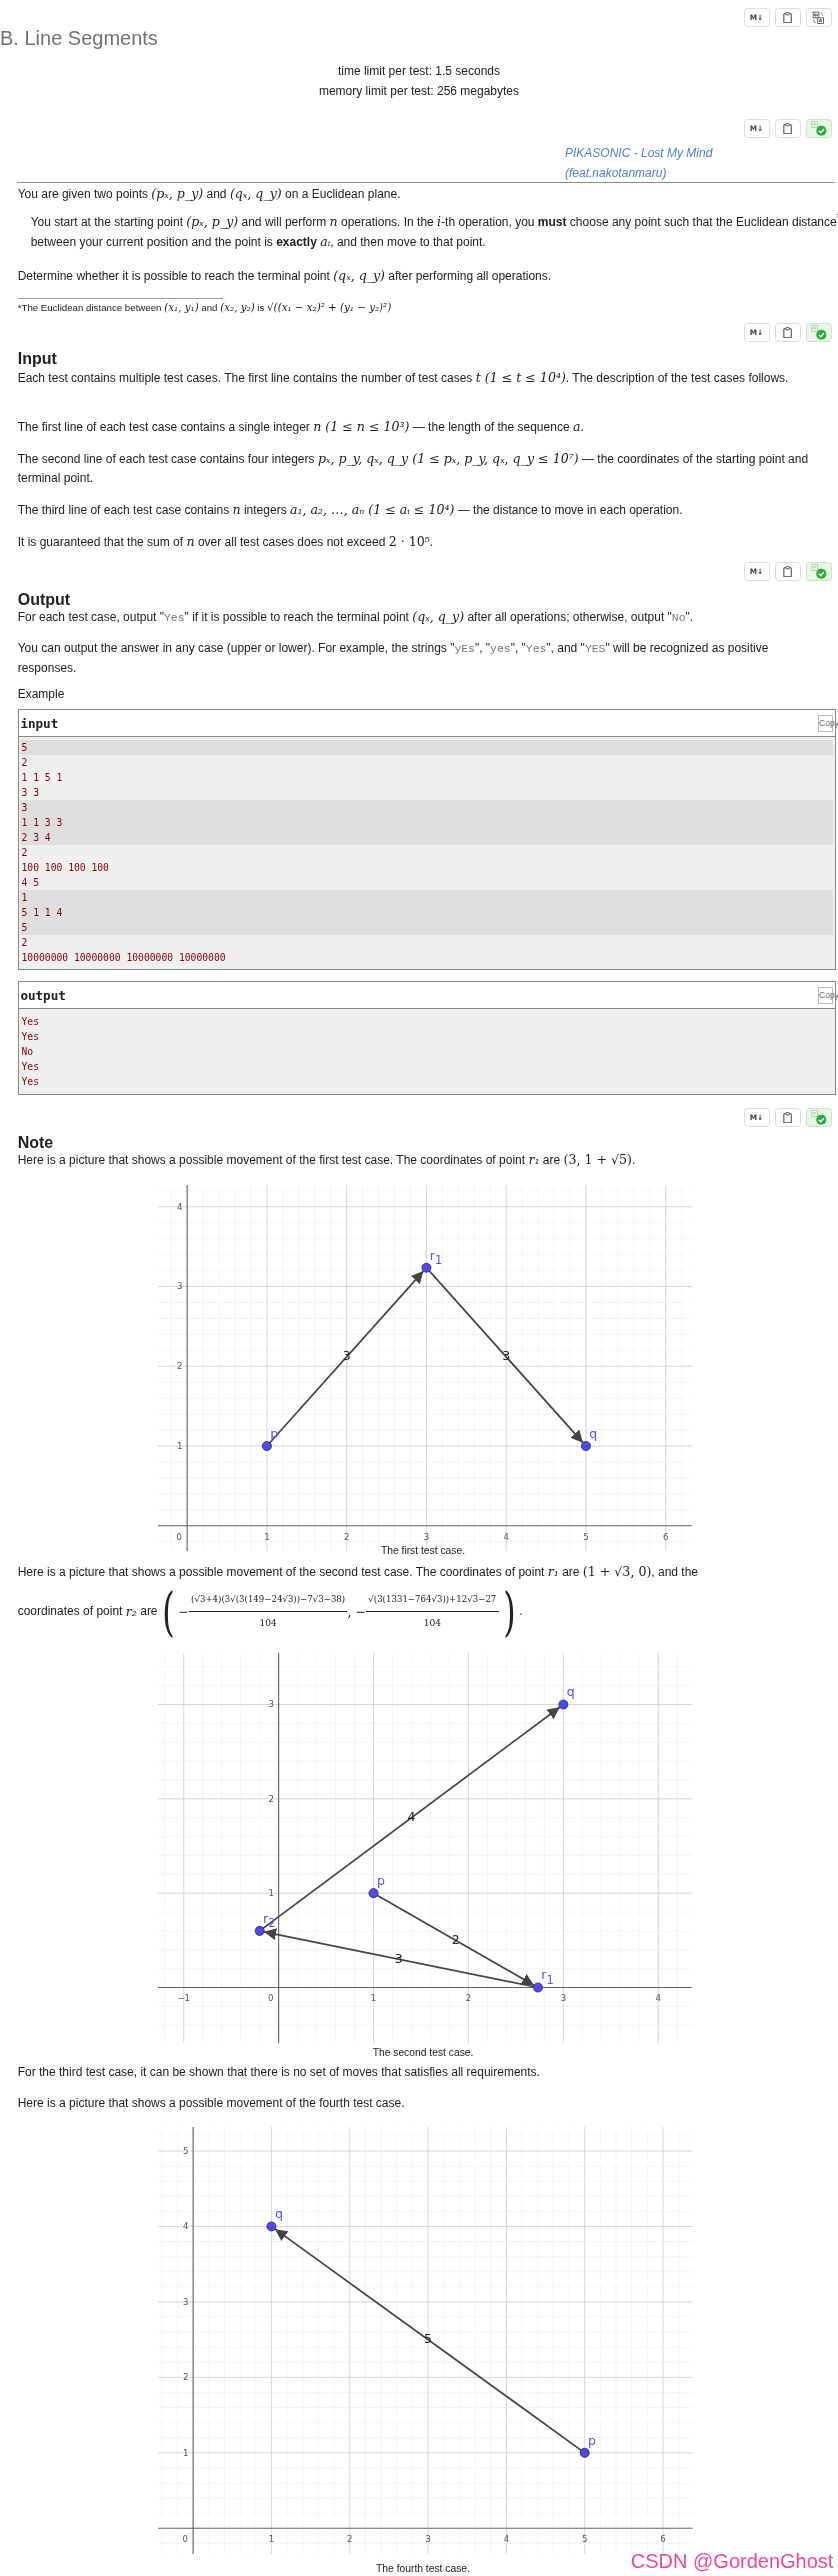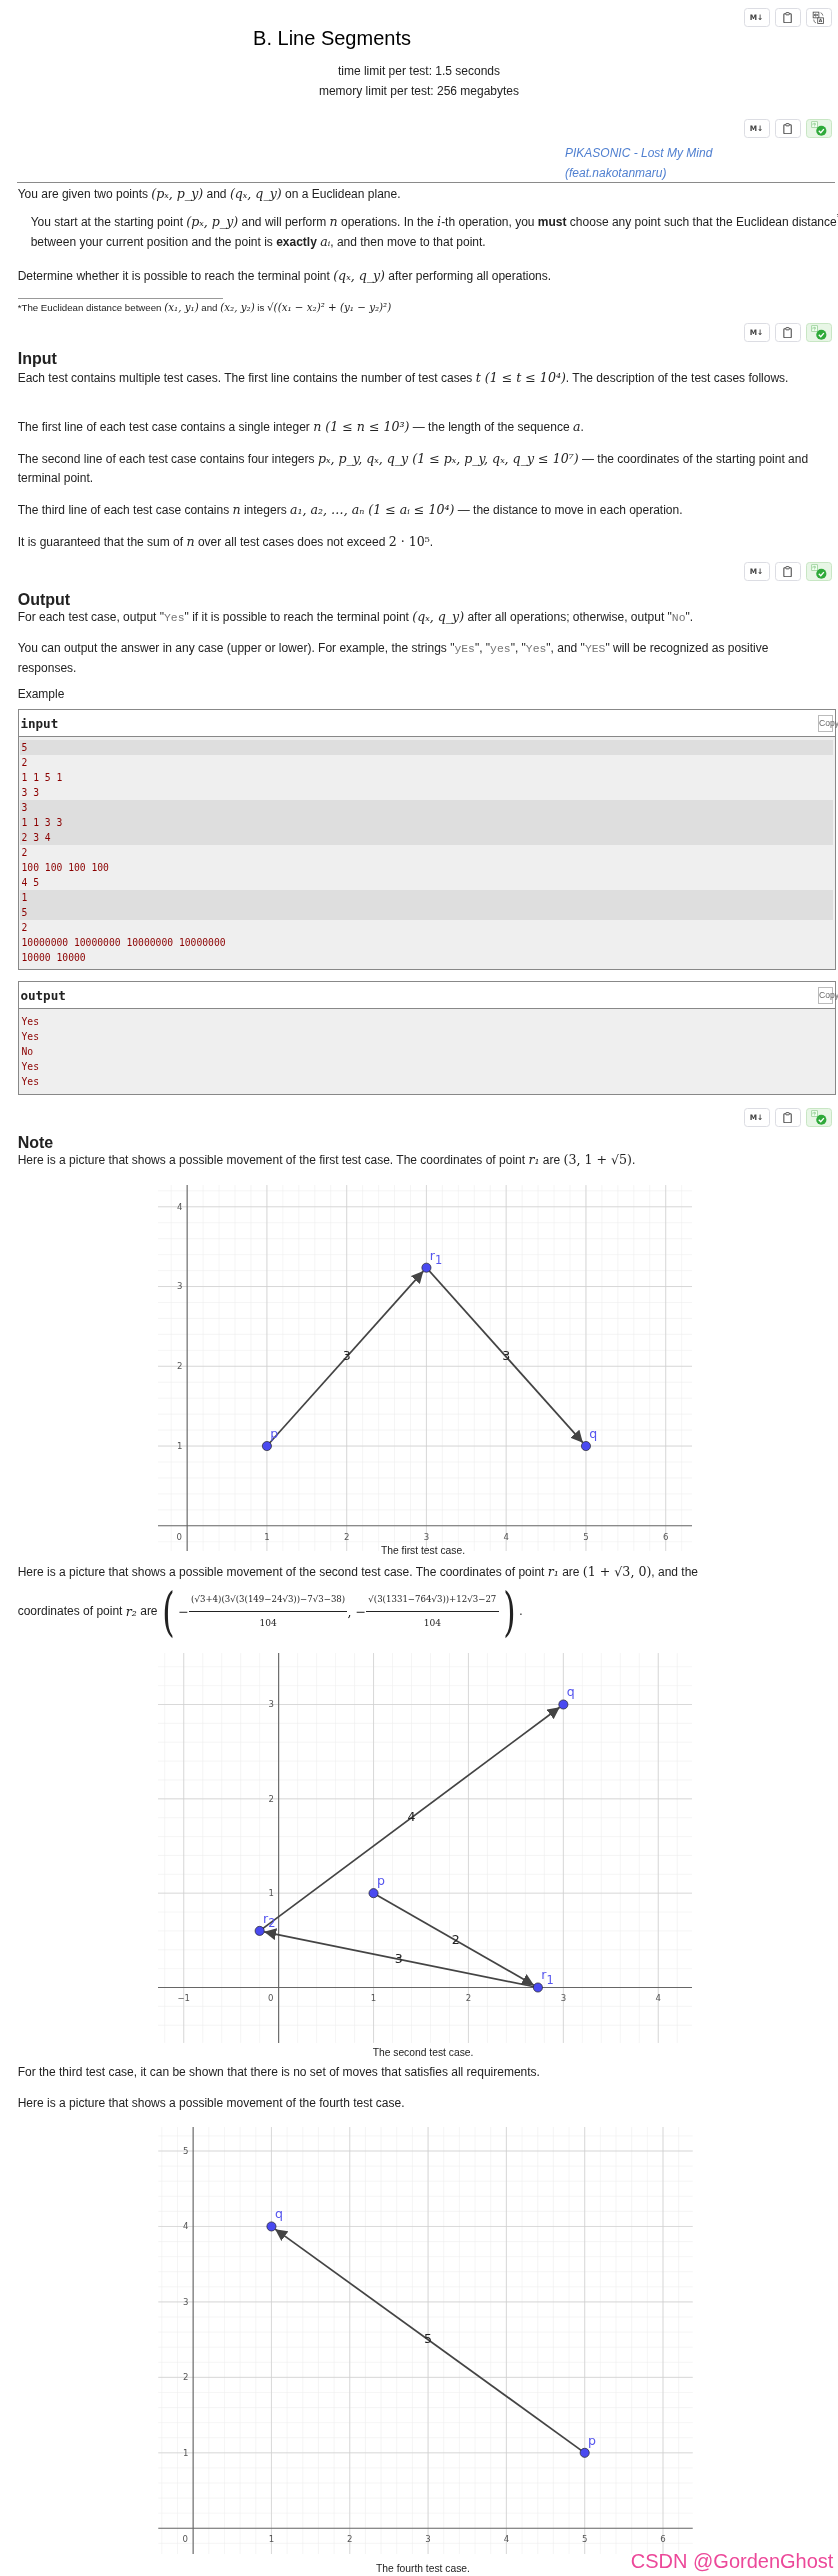--- a/index.html
+++ b/index.html
@@ -9,21 +9,21 @@
     font-family: "Liberation Sans", sans-serif; color: #222222;
   }
   .abs { position: absolute; }
   .toolbar { position: absolute; right: 6.3px; display: flex; gap: 5.1px; }
   .tbtn {
     width: 26px; height: 19.4px; border: 0.6px solid #dcdde3; border-radius: 3.4px;
     background: #fff; display: flex; align-items: center; justify-content: center;
     color: #444; font-weight: bold; font-size: 7.4px; font-family: "DejaVu Sans", sans-serif;
   }
   .tbtn.ok { background: #e8f6e6; border-color: #c8e6c4; position: relative; }
-  .title { left: 0; width: 664px; text-align: center; font-size: 20px; color: #000000; }
+  .title { left: 0; width: 664px; text-align: left; font-size: 20px; color: #737373; }
   .limit { left: 0; width: 838px; text-align: center; font-size: 12px; color: #222; }
   .music { left: 565px; font-size: 12px; color: #4f7fd0; font-style: italic; line-height: 20px; }
   .hr { left: 17px; width: 818px; height: 1.1px; background: #8a8a8a; }
   .txt { left: 17.7px; width: 812px; font-size: 12px; line-height: 19px; color: #222; }
   .txt b { font-weight: bold; }
   .m { font-family: "DejaVu Serif", serif; font-style: italic; font-size: 12.6px; }
   .mr { font-family: "DejaVu Serif", serif; font-size: 12.6px; }
   .mono { font-family: "Liberation Mono", monospace; color: #777; font-size: 11.4px; }
   .h { left: 17.7px; font-size: 16px; font-weight: bold; color: #222; }
   .h-sm { left: 17.7px; font-size: 12px; font-weight: normal; color: #222; }
@@ -199,24 +199,24 @@
       <div class="line">2</div>
       <div class="line">1 1 5 1</div>
       <div class="line">3 3</div>
       <div class="line dark">3</div>
       <div class="line dark">1 1 3 3</div>
       <div class="line dark">2 3 4</div>
       <div class="line">2</div>
       <div class="line">100 100 100 100</div>
       <div class="line">4 5</div>
       <div class="line dark">1</div>
+      <div class="line dark">5 1 1 4</div>
       <div class="line dark">5</div>
       <div class="line">2</div>
       <div class="line">10000000 10000000 10000000 10000000</div>
-      <div class="line">10000 10000</div>
     </div>
 </div>
 <div class="abs sample" style="top:981px; border-top:1.1px solid #888;">
   <div class="sample-head">
     <span>output</span>
     <div class="copy">Copy</div>
   </div>
   <div class="sample-body" id="output-lines" style="padding-top:4.6px; padding-bottom:4.6px;">
       <div class="line">Yes</div>
       <div class="line">Yes</div>

